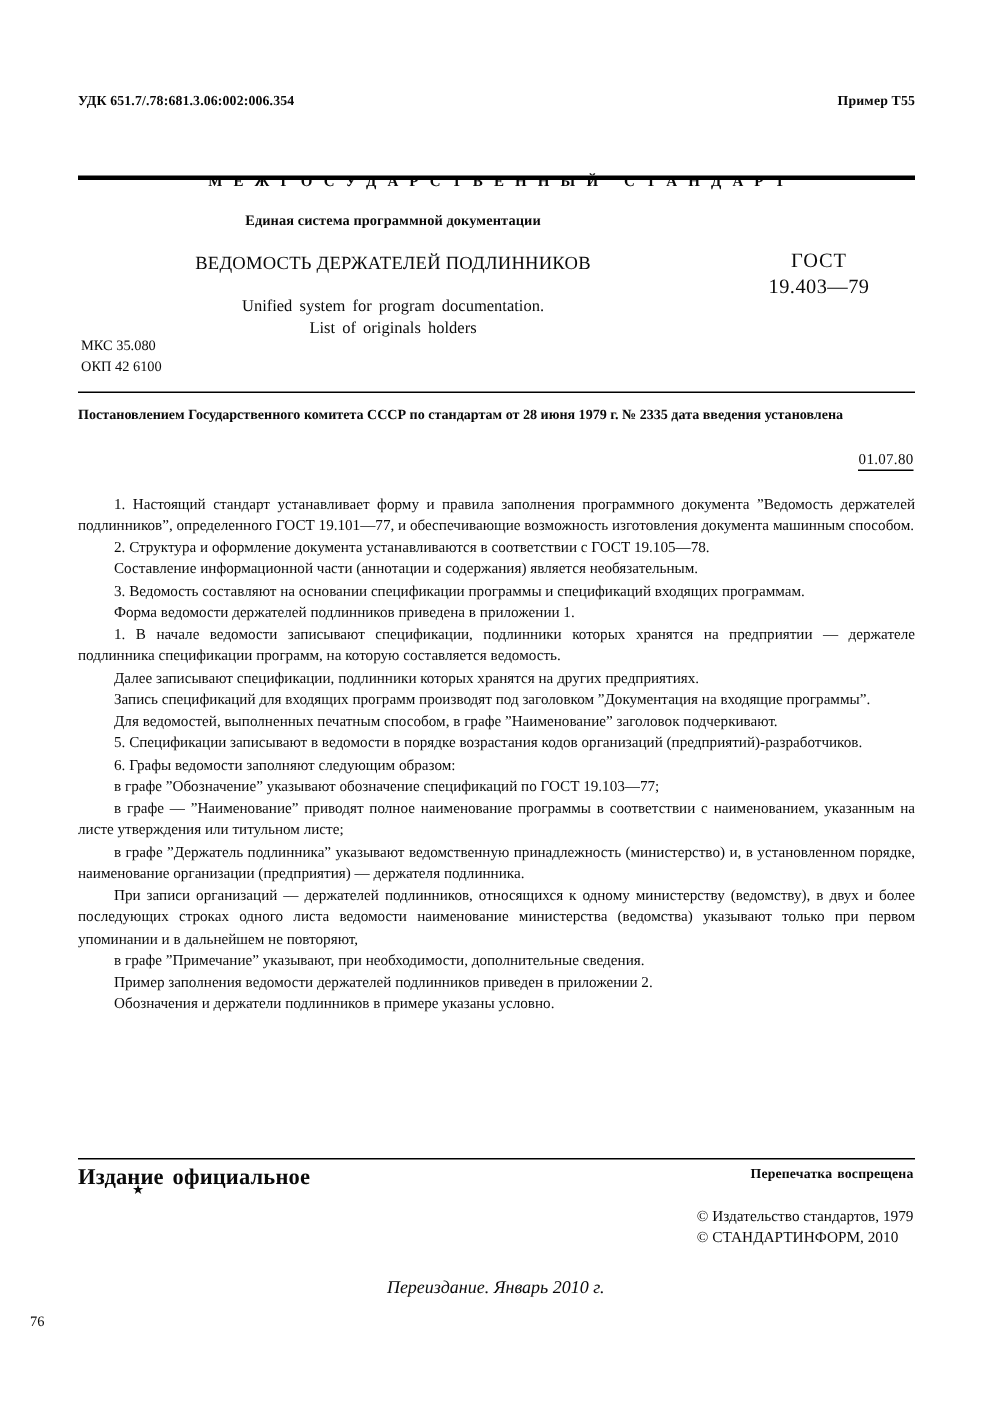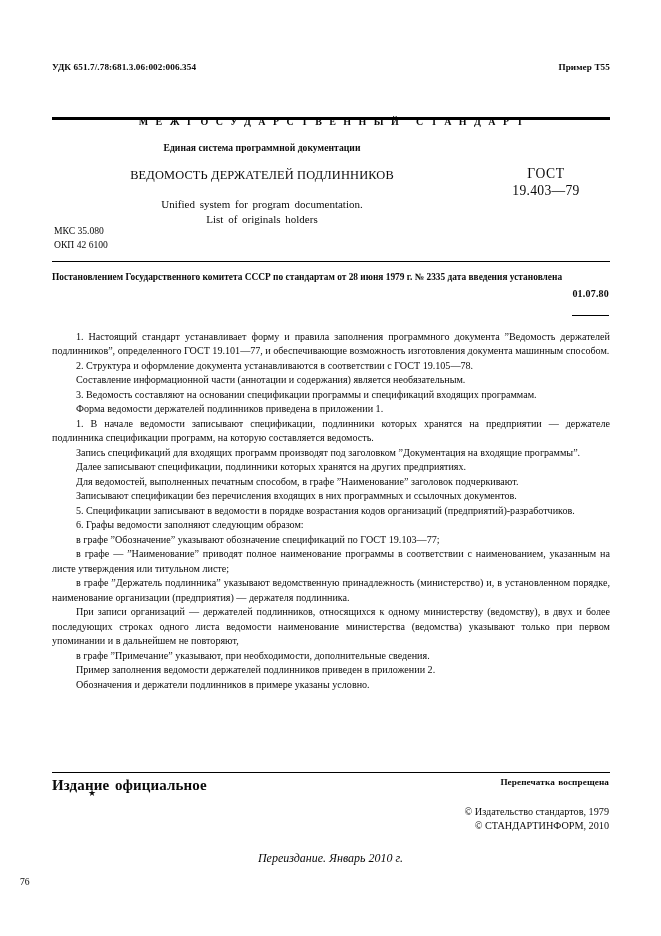--- a/index.html
+++ b/index.html
@@ -128,25 +128,25 @@
     top: 271px;
     width: 558px;
     font-size: 9.4px;
     font-weight: bold;
     line-height: 1.42;
     text-align: justify;
   }
   .decree-date {
     position: absolute;
     right: 52px;
-    top: 288px;
+    top: 301px;
     font-size: 10px;
-    font-weight: bold;
+    font-weight: normal;
     border-bottom: 1.4px solid #000;
-    padding-bottom: 16px;
+    padding-bottom: 1px;
     letter-spacing: 0.2px;
   }
 
   
   .body-text {
     position: absolute;
     left: 52px;
     top: 330px;
     width: 558px;
     font-size: 10.1px;
@@ -182,21 +182,20 @@
     top: 777px;
     font-size: 9.2px;
     font-weight: bold;
     letter-spacing: 0.1px;
     word-spacing: 1px;
   }
   .copyright {
     position: absolute;
     right: 52px;
     top: 805px;
-    text-align: right;
     font-size: 10.2px;
     line-height: 1.38;
   }
   .reissue {
     position: absolute;
     left: 0;
     top: 851px;
     width: 661px;
     text-align: center;
     font-size: 12px;
@@ -249,24 +248,23 @@
   <div class="decree">Постановлением Государственного комитета СССР по стандартам от 28 июня 1979 г.  № 2335 дата введения установлена</div>
   <div class="decree-date">01.07.80</div>
 
   <div class="body-text">
       <p>1. Настоящий стандарт устанавливает форму и правила заполнения программного документа ”Ведомость держателей подлинников”, определенного ГОСТ 19.101—77, и обеспечивающие возможность изготовления документа машинным способом.</p>
       <p>2. Структура и оформление документа устанавливаются в соответствии с ГОСТ 19.105—78.</p>
       <p>Составление информационной части (аннотации и содержания) является необязательным.</p>
       <p>3. Ведомость составляют на основании спецификации программы и спецификаций входящих программам.</p>
       <p>Форма ведомости держателей подлинников приведена в приложении 1.</p>
       <p>1. В начале ведомости записывают спецификации, подлинники которых хранятся на предприятии — держателе подлинника спецификации программ, на которую составляется ведомость.</p>
+      <p>Далее записывают спецификации, подлинники которых хранятся на других предприятиях.</p>
       <p>Запись спецификаций для входящих программ производят под заголовком ”Документация на входящие программы”.</p>
-      <p>Далее записывают спецификации, подлинники которых хранятся на других предприятиях.</p>
       <p>Для ведомостей, выполненных печатным способом, в графе ”Наименование” заголовок подчеркивают.</p>
-      <p>Записывают спецификации без перечисления входящих в них программных и ссылочных документов.</p>
       <p>5. Спецификации записывают в ведомости в порядке возрастания кодов организаций (предприятий)-разработчиков.</p>
       <p>6. Графы ведомости заполняют следующим образом:</p>
       <p>в графе ”Обозначение” указывают обозначение спецификаций по ГОСТ 19.103—77;</p>
       <p>в графе — ”Наименование” приводят полное наименование программы в соответствии с наименованием, указанным на листе утверждения или титульном листе;</p>
       <p>в графе ”Держатель подлинника” указывают ведомственную принадлежность (министерство) и, в установленном порядке, наименование организации (предприятия) — держателя подлинника.</p>
       <p>При записи организаций — держателей подлинников, относящихся к одному министерству (ведомству), в двух и более последующих строках одного листа ведомости наименование министерства (ведомства) указывают только при первом упоминании и в дальнейшем не повторяют,</p>
       <p>в графе ”Примечание” указывают, при необходимости, дополнительные сведения.</p>
       <p>Пример заполнения ведомости держателей подлинников приведен в приложении 2.</p>
       <p>Обозначения и держатели подлинников в примере указаны условно.</p>
     </div>

